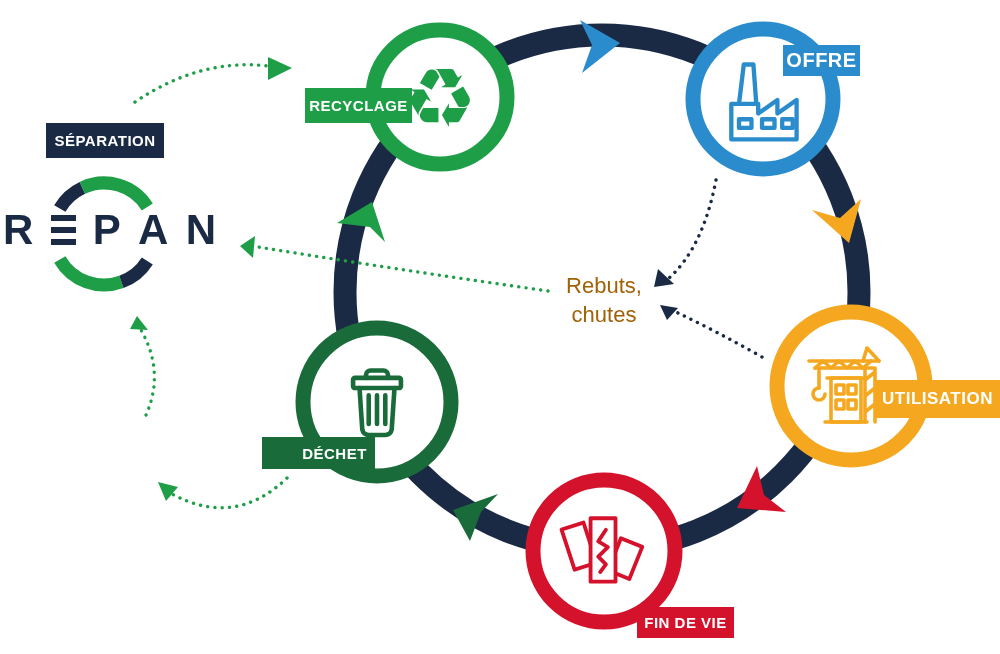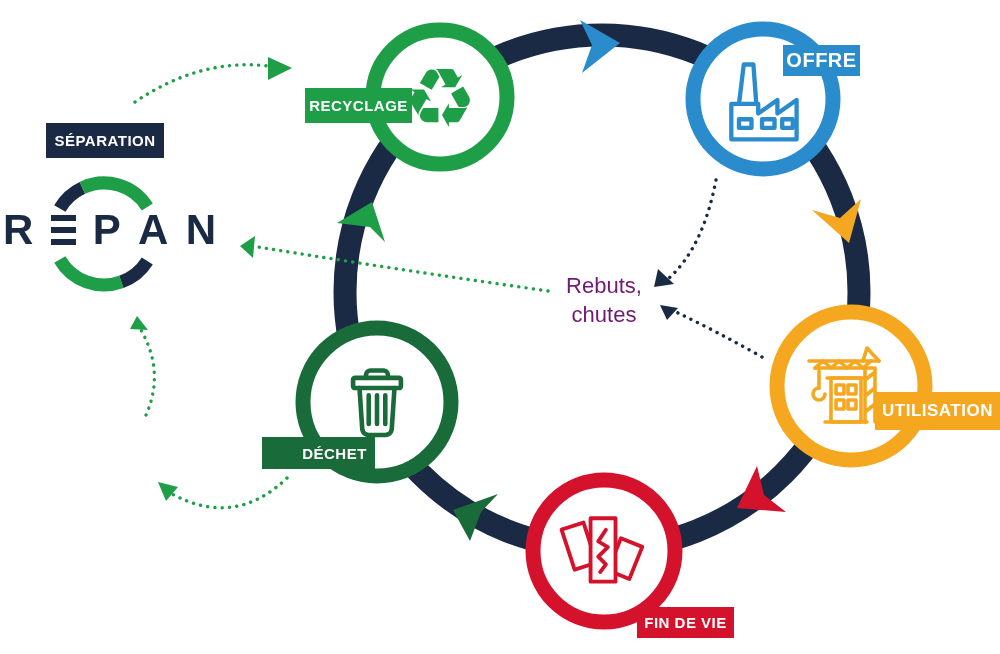--- a/index.html
+++ b/index.html
@@ -13,29 +13,29 @@
     color:#fff;font-weight:bold;font-size:15px;letter-spacing:.5px;white-space:nowrap;
   }
   .tag.navy{background:#1b2a44;}
   .tag.green{background:#1f9e48;}
   .tag.blue{background:#2b8ccd;font-size:20px;}
   .tag.orange{background:#f5a81f;font-size:17px;}
   .tag.red{background:#d5122b;}
   .tag.dkgreen{background:#1a6b3a;}
   #tag-recyclage{left:305px;top:53px;width:107px;height:35px;margin-top:35px;}
   #tag-offre{left:783px;top:45px;width:77px;height:31px;}
-  #tag-utilisation{left:875px;top:392px;width:125px;height:38px;text-align:right;}
+  #tag-utilisation{left:875px;top:380px;width:125px;height:38px;text-align:right;}
   #tag-findevie{left:637px;top:572px;width:97px;height:31px;margin-top:35px;}
   #tag-dechet{left:262px;top:437px;width:81px;height:32px;padding-left:32px;}
   #tag-separation{left:46px;top:123px;width:118px;height:35px;}
   #tag-collecte{left:83px;top:435px;width:138px;height:35px;}
 
   #center-note{
     position:absolute;left:538px;top:272px;width:132px;text-align:center;
-    font-size:22px;line-height:1.3;color:#701a75;white-space:pre-line;
+    font-size:22px;line-height:1.3;color:#a16207;white-space:pre-line;
   }
 
   #logo-letters{
     position:absolute;left:3px;top:207px;width:213px;height:46px;
     display:flex;justify-content:space-between;align-items:center;
     font-size:42px;font-weight:bold;color:#1b2a44;line-height:46px;
   }
   #logo-letters .letter{display:inline-block;}
   #logo-letters .letter-e{
     position:relative;width:25px;height:46px;color:transparent;overflow:hidden;

